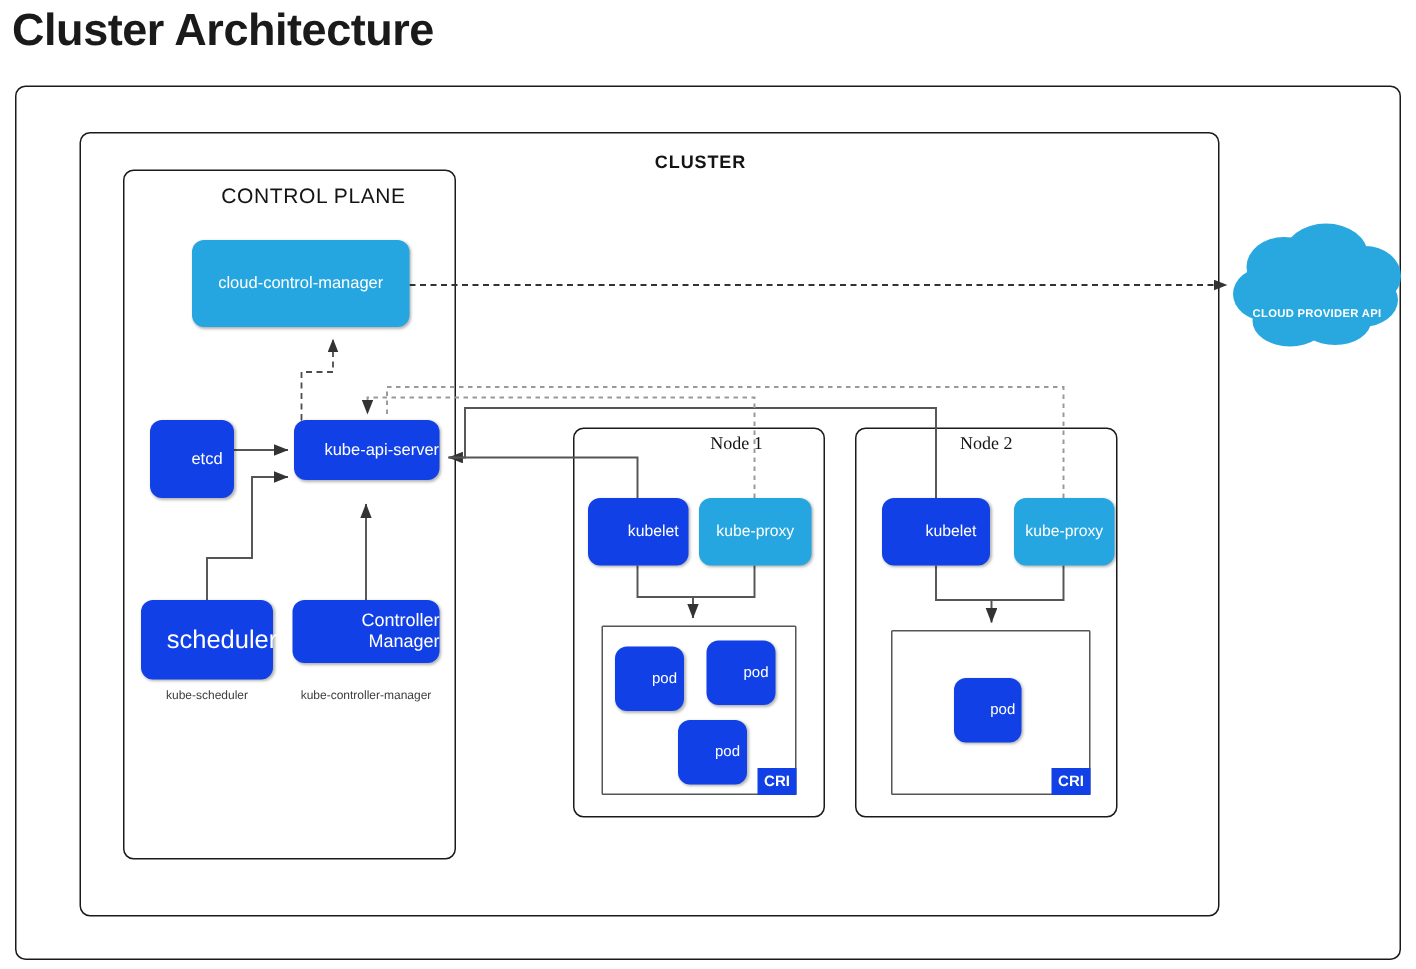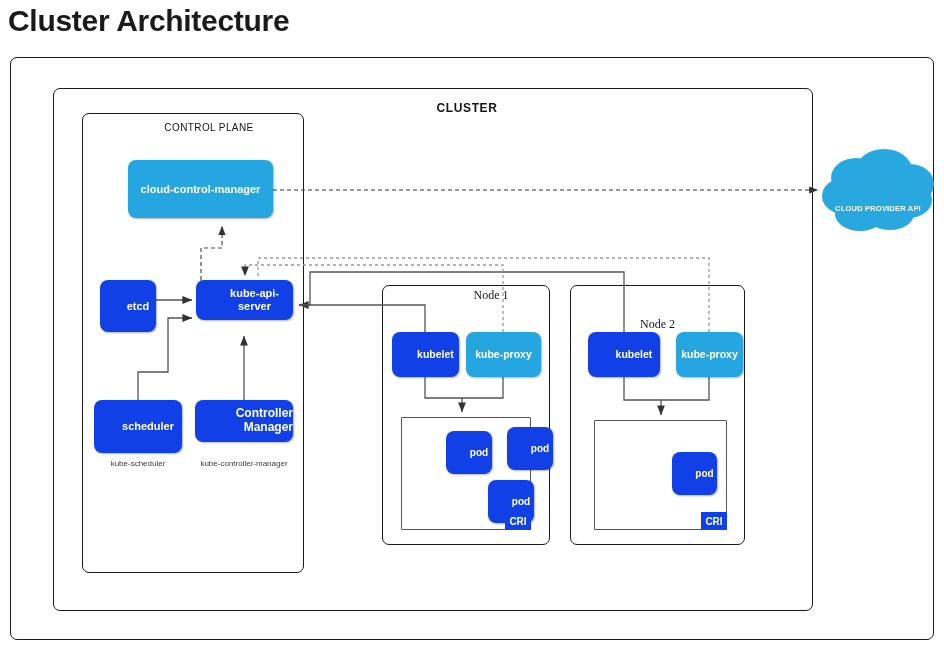--- a/index.html
+++ b/index.html
@@ -102,50 +102,49 @@
     width: 760px;
     font-size: 12px;
     font-weight: bold;
     letter-spacing: 0.6px;
     margin-left: 34px;
   }
   #control-plane-label {
     left: 82px;
     top: 122px;
     width: 254px;
-    font-size: 10px;
+    font-size: 14px;
     letter-spacing: 0.4px;
   }
   #node1-label {
     left: 382px;
     top: 288px;
     width: 168px;
     font-size: 12px;
     font-family: "Liberation Serif", serif;
     padding-left: 25px;
   }
   #node2-label {
     left: 570px;
     top: 288px;
     width: 175px;
     font-size: 12px;
     font-family: "Liberation Serif", serif;
-    margin-top: 29px;
   }
 
   
   .node-box {
     position: absolute;
     box-sizing: border-box;
     border-radius: 8px;
     display: flex;
     align-items: center;
     justify-content: center;
     color: #ffffff;
-    font-weight: bold;
+    font-weight: normal;
     text-align: center;
     line-height: 1.15;
     box-shadow: 1px 1px 2px rgba(0,0,0,0.30);
     z-index: 5;
   }
   .blue-dark { background: #1141e6; padding-left: 20px; }
   .blue-light { background: #25a6e0; }
 
   #cloud-control-manager {
     left: 128px; top: 160px; width: 145px; height: 58px;
@@ -154,21 +153,21 @@
   #etcd {
     left: 100px; top: 280px; width: 56px; height: 52px;
     font-size: 11px;
   }
   #kube-api-server {
     left: 196px; top: 280px; width: 97px; height: 40px;
     font-size: 11px;
   }
   #scheduler {
     left: 94px; top: 400px; width: 88px; height: 53px;
-    font-size: 11px;
+    font-size: 17px;
   }
   #controller-manager {
     left: 195px; top: 400px; width: 98px; height: 42px;
     font-size: 12px;
     text-align: right;
   }
   #node1-kubelet {
     left: 392px; top: 332px; width: 67px; height: 45px;
     font-size: 10.5px;
   }
@@ -179,21 +178,20 @@
   #node2-kubelet {
     left: 588px; top: 332px; width: 72px; height: 45px;
     font-size: 10.5px;
   }
   #node2-kube-proxy {
     left: 676px; top: 332px; width: 67px; height: 45px;
     font-size: 10.5px;
   }
   .pod {
     font-size: 10px;
-    margin-left: 36px;
   }
   #node1-pod1 { left: 410px; top: 431px; width: 46px; height: 43px; }
   #node1-pod2 { left: 471px; top: 427px; width: 46px; height: 43px; }
   #node1-pod3 { left: 452px; top: 480px; width: 46px; height: 43px; }
   #node2-pod1 { left: 636px; top: 452px; width: 45px; height: 43px; }
 
   .cri-badge {
     position: absolute;
     background: #1141e6;
     color: #ffffff;

